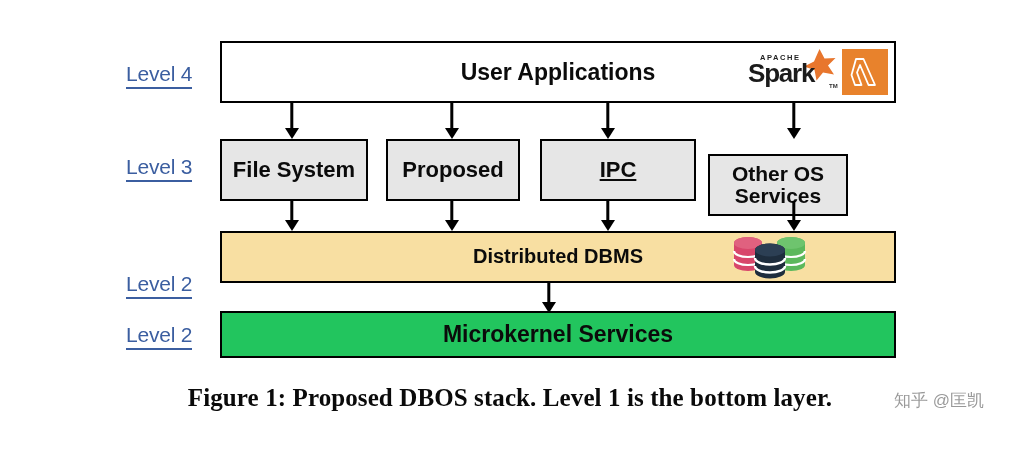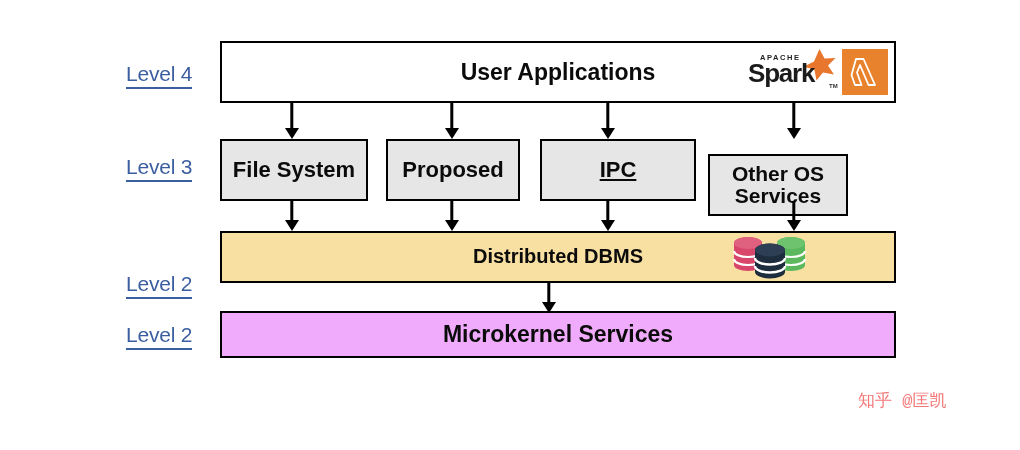--- a/index.html
+++ b/index.html
@@ -154,21 +154,21 @@
     right: 86px;
     top: 50%;
     transform: translateY(-50%);
     width: 76px;
     height: 46px;
   }
 
   
   #box-microkernel {
     left: 220px; top: 311px; width: 676px; height: 47px;
-    background: #f0abfc;
+    background: #22c55e;
     font-size: 23px;
   }
 
   
   .arrow {
     position: absolute;
     width: 0;
   }
   .arrow .shaft {
     position: absolute;
@@ -196,26 +196,26 @@
     font-family: "Liberation Serif", serif;
     font-weight: bold;
     font-size: 25px;
     color: #0a0a0a;
     letter-spacing: 0.1px;
   }
 
   
   #watermark {
     position: absolute;
-    left: 858px;
+    left: 894px;
     top: 389px;
     font-size: 17px;
-    color: #ef4444;
+    color: #737373;
     opacity: 0.72;
-    font-family: Liberation Mono, monospace;
+    font-family: Liberation Sans, sans-serif;
     white-space: nowrap;
     letter-spacing: 0px;
     pointer-events: none;
   }
 </style>
 </head>
 <body>
 
 <div class="figure-root">
 
@@ -327,16 +327,17 @@
 
   <div class="arrow" style="left:549px; top:283px;">
     <div class="shaft" style="height:19px;"></div>
     <div class="head" style="top:19px;"></div>
   </div>
 
   <div class="box" id="box-microkernel">
     <span>Microkernel Services</span>
   </div>
 
+  <div id="caption">Figure 1: Proposed DBOS stack. Level 1 is the bottom layer.</div>
 
   <div id="watermark">知乎 @匡凯</div>
 
 </div>
 
 </body></html>

